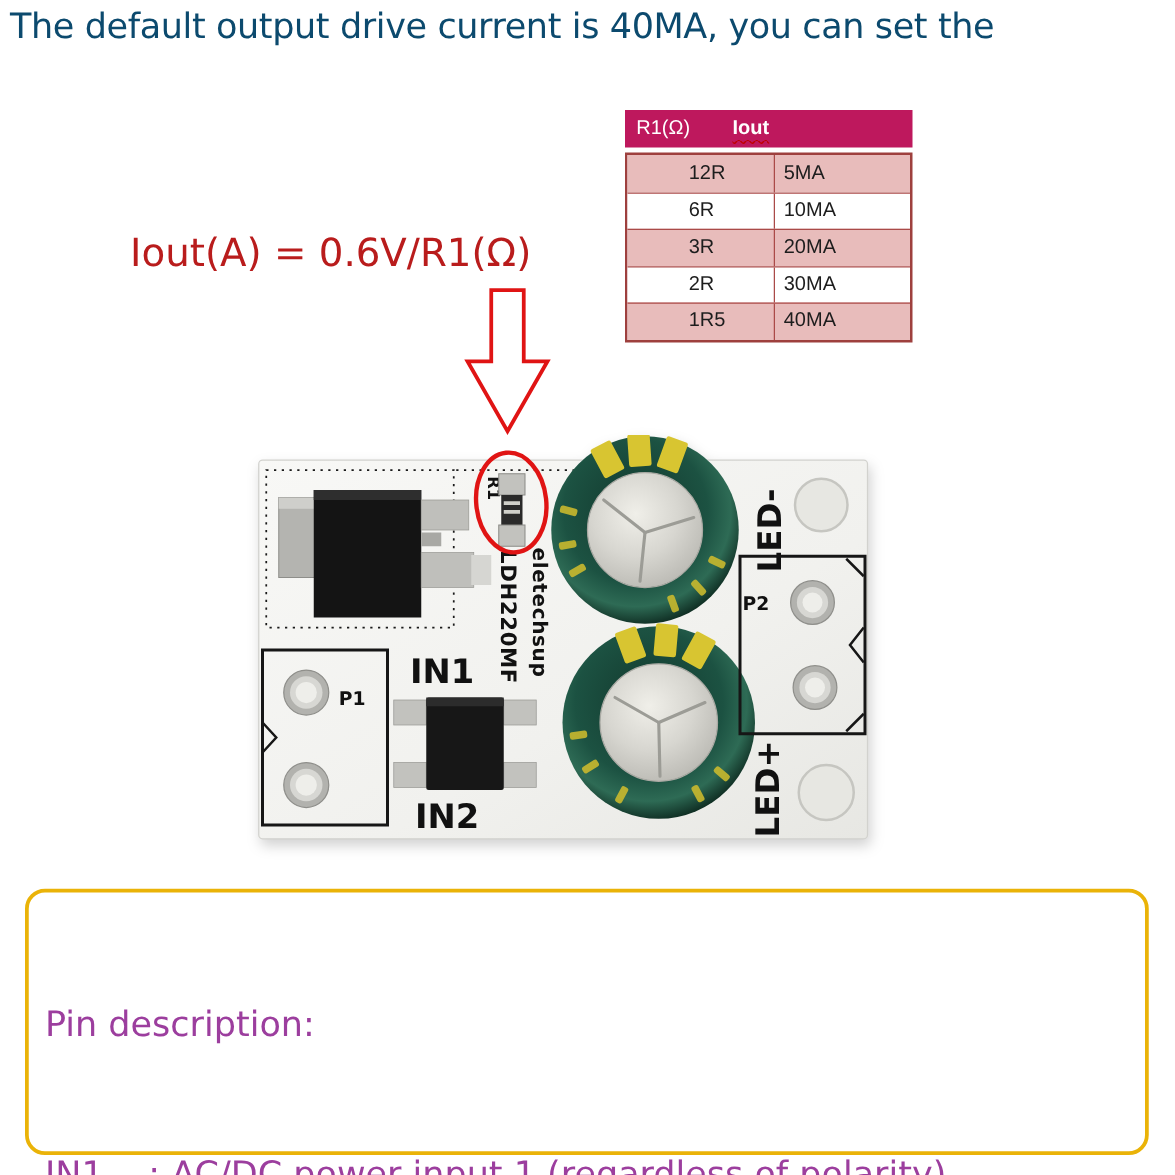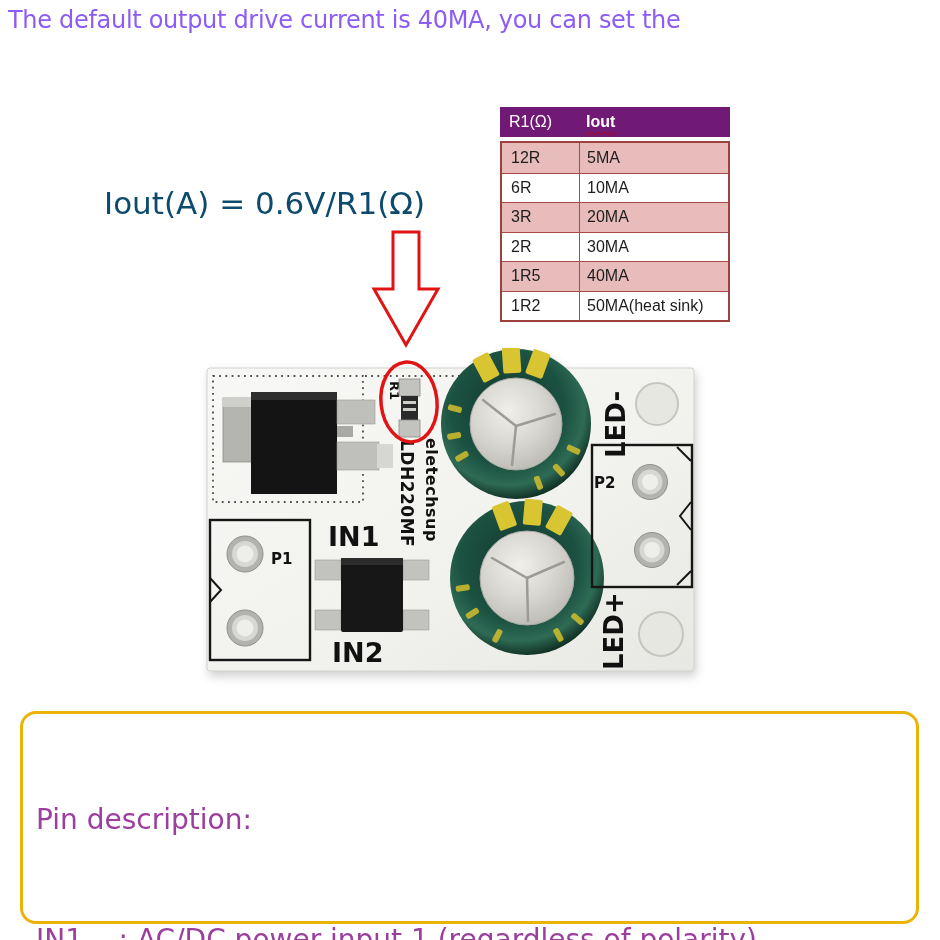--- a/index.html
+++ b/index.html
@@ -1,42 +1,42 @@
 <!DOCTYPE html>
 <html><head>
 <meta charset="utf-8">
 <style>
   html,body{margin:0;padding:0;background:#ffffff;}
   .page{position:relative;width:940px;height:940px;background:#ffffff;overflow:hidden;
         font-family:"DejaVu Sans", sans-serif;}
 
   
   .heading{position:absolute;left:8px;top:2px;width:920px;
-           font-size:24px;line-height:37px;color:#8b5cf6;letter-spacing:-0.3px;}
+           font-size:28px;line-height:37px;color:#0c4a6e;letter-spacing:-0.3px;}
   .heading span{display:block;}
 
   
   .rtable{position:absolute;left:500px;top:88px;width:230px;
           font-family:"Liberation Sans", sans-serif;font-size:16px;color:#1d1d1d;}
-  .thead{height:30px;background:#701a75;color:#ffffff;display:flex;margin-bottom:4px;margin-top:19px;}
+  .thead{height:30px;background:#be185d;color:#ffffff;display:flex;margin-bottom:4px;}
   .th{display:flex;align-items:center;}
   .th.c1{width:70px;padding-left:9px;}
   .th.c2{padding-left:7px;}
   .squiggle{text-decoration:underline wavy #c00000 1px;text-underline-offset:4px;font-weight:bold;}
   .tbody{border:2px solid #9e403e;}
-  .tr{display:flex;height:29.5px;box-sizing:border-box;}
+  .tr{display:flex;height:29.5px;box-sizing:border-box;padding-left:40px;}
   .tr + .tr{border-top:1.5px solid #aa4a48;}
   .tr:nth-child(odd){background:#e8bcbb;}
   .tr:nth-child(even){background:#ffffff;}
   .td{display:flex;align-items:center;}
   .td.c1{width:68px;padding-left:9px;border-right:1.5px solid #aa4a48;}
   .td.c2{padding-left:7px;}
 
   
-  .formula{position:absolute;left:104px;top:185px;font-size:31px;color:#0c4a6e;}
+  .formula{position:absolute;left:104px;top:185px;font-size:31px;color:#b91c1c;}
 
   
   .pcb{position:absolute;left:195px;top:348px;
        filter:drop-shadow(2px 5px 5px rgba(0,0,0,0.18));}
   .pcb text{font-family:"DejaVu Sans", sans-serif;fill:#111111;}
 
   
   .annot{position:absolute;left:0;top:0;z-index:5;pointer-events:none;}
 
   
@@ -74,24 +74,20 @@
           <span class="td c1">3R</span>
           <span class="td c2">20MA</span>
         </div>
       <div class="tr">
           <span class="td c1">2R</span>
           <span class="td c2">30MA</span>
         </div>
       <div class="tr">
           <span class="td c1">1R5</span>
           <span class="td c2">40MA</span>
-        </div>
-      <div class="tr">
-          <span class="td c1">1R2</span>
-          <span class="td c2">50MA(heat sink)</span>
         </div>
     </div>
   </div>
 
   <div class="formula">Iout(A) = 0.6V/R1(Ω)</div>
 
   <svg class="pcb" width="520" height="345" viewBox="0 0 520 345">
     <defs>
       <linearGradient id="boardGrad" x1="0" y1="0" x2="1" y2="1">
         <stop offset="0" stop-color="#f8f8f6"></stop>

